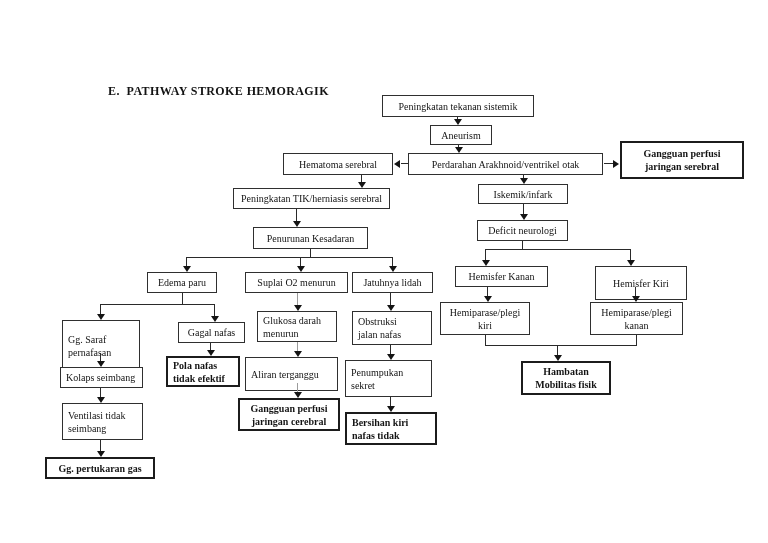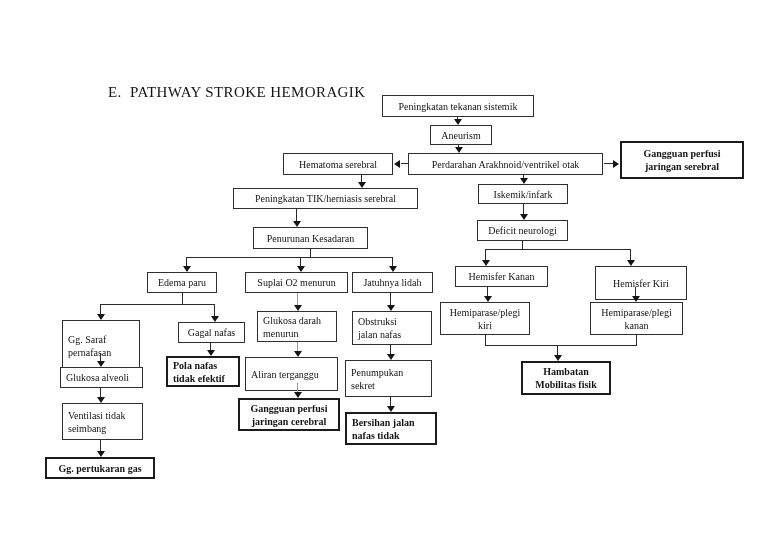--- a/index.html
+++ b/index.html
@@ -2,21 +2,21 @@
 <html><head>
 <meta charset="utf-8">
 <style>
   html,body{margin:0;padding:0;background:#ffffff;}
   #canvas{
     position:relative;width:768px;height:543px;background:#ffffff;
     font-family:"Liberation Serif","DejaVu Serif",serif;color:#111;
     overflow:hidden;
   }
   .title{
-    position:absolute;left:108px;top:84px;font-size:15px;font-weight:normal;
+    position:absolute;left:108px;top:84px;font-size:12px;font-weight:bold;
     letter-spacing:.4px;white-space:pre;color:#141414;
   }
   .node{
     position:absolute;box-sizing:border-box;background:#fff;
     border:1px solid #2f2f2f;
     display:flex;align-items:center;justify-content:center;
     text-align:center;font-size:10px;line-height:1.3;padding:1px 3px;
     white-space:pre-line;color:#141414;
   }
   .node.b{font-weight:bold;border:2px solid #1c1c1c;}
@@ -36,54 +36,54 @@
 <div id="canvas">
 
   <div class="title">E.  PATHWAY STROKE HEMORAGIK</div>
 
   <div class="node" style="left:382px;top:95px;width:152px;height:22px">Peningkatan tekanan sistemik</div>
   <div class="node" style="left:430px;top:125px;width:62px;height:20px">Aneurism</div>
   <div class="node" style="left:283px;top:153px;width:110px;height:22px">Hematoma serebral</div>
   <div class="node" style="left:408px;top:153px;width:195px;height:22px">Perdarahan Arakhnoid/ventrikel otak</div>
   <div class="node b" style="left:620px;top:141px;width:124px;height:38px">Gangguan perfusi
 jaringan serebral</div>
-  <div class="node" style="left:233px;top:188px;width:185px;height:21px">Peningkatan TIK/herniasis serebral</div>
+  <div class="node" style="left:233px;top:188px;width:157px;height:21px">Peningkatan TIK/herniasis serebral</div>
   <div class="node" style="left:253px;top:227px;width:115px;height:22px">Penurunan  Kesadaran</div>
   <div class="node" style="left:478px;top:184px;width:90px;height:20px">Iskemik/infark</div>
   <div class="node" style="left:477px;top:220px;width:91px;height:21px">Deficit neurologi</div>
   <div class="node" style="left:147px;top:272px;width:70px;height:21px">Edema paru</div>
   <div class="node" style="left:245px;top:272px;width:103px;height:21px">Suplai O2 menurun</div>
   <div class="node" style="left:352px;top:272px;width:81px;height:21px">Jatuhnya lidah</div>
   <div class="node" style="left:455px;top:266px;width:93px;height:21px">Hemisfer Kanan</div>
   <div class="node" style="left:595px;top:266px;width:92px;height:34px">Hemisfer Kiri</div>
   <div class="node" style="left:440px;top:302px;width:90px;height:33px">Hemiparase/plegi
 kiri</div>
   <div class="node" style="left:590px;top:302px;width:93px;height:33px">Hemiparase/plegi
 kanan</div>
   <div class="node b" style="left:521px;top:361px;width:90px;height:34px">Hambatan
 Mobilitas fisik</div>
   <div class="node tl" style="left:62px;top:320px;width:78px;height:51px">Gg. Saraf
 pernafasan</div>
-  <div class="node tl" style="left:60px;top:367px;width:83px;height:21px">Glukosa alveoli</div>
+  <div class="node tl" style="left:60px;top:367px;width:83px;height:21px">Kolaps seimbang</div>
   <div class="node tl" style="left:62px;top:403px;width:81px;height:37px">Ventilasi tidak
 seimbang</div>
   <div class="node b" style="left:45px;top:457px;width:110px;height:22px">Gg. pertukaran gas</div>
   <div class="node" style="left:178px;top:322px;width:67px;height:21px">Gagal nafas</div>
   <div class="node b tl" style="left:166px;top:356px;width:74px;height:31px">Pola nafas
 tidak efektif</div>
   <div class="node tl" style="left:257px;top:311px;width:80px;height:31px">Glukosa darah
 menurun</div>
   <div class="node tl" style="left:245px;top:357px;width:93px;height:34px">Aliran terganggu</div>
   <div class="node b" style="left:238px;top:398px;width:102px;height:33px">Gangguan perfusi
 jaringan cerebral</div>
   <div class="node tl" style="left:352px;top:311px;width:80px;height:34px">Obstruksi
 jalan nafas</div>
   <div class="node tl" style="left:345px;top:360px;width:87px;height:37px">Penumpukan
 sekret</div>
-  <div class="node b tl" style="left:345px;top:412px;width:92px;height:33px">Bersihan jalan
+  <div class="node b tl" style="left:345px;top:412px;width:92px;height:33px">Bersihan kiri
 nafas tidak</div>
 
   <div class="ln v" style="left:457px;top:117px;height:4px"></div>
   <div class="ar down" style="left:454px;top:119px"></div>
 
   <div class="ln v" style="left:458px;top:145px;height:4px"></div>
   <div class="ar down" style="left:455px;top:147px"></div>
 
   <div class="ln h" style="left:401px;top:163px;width:7px"></div>
   <div class="ar left" style="left:394px;top:160px"></div>

